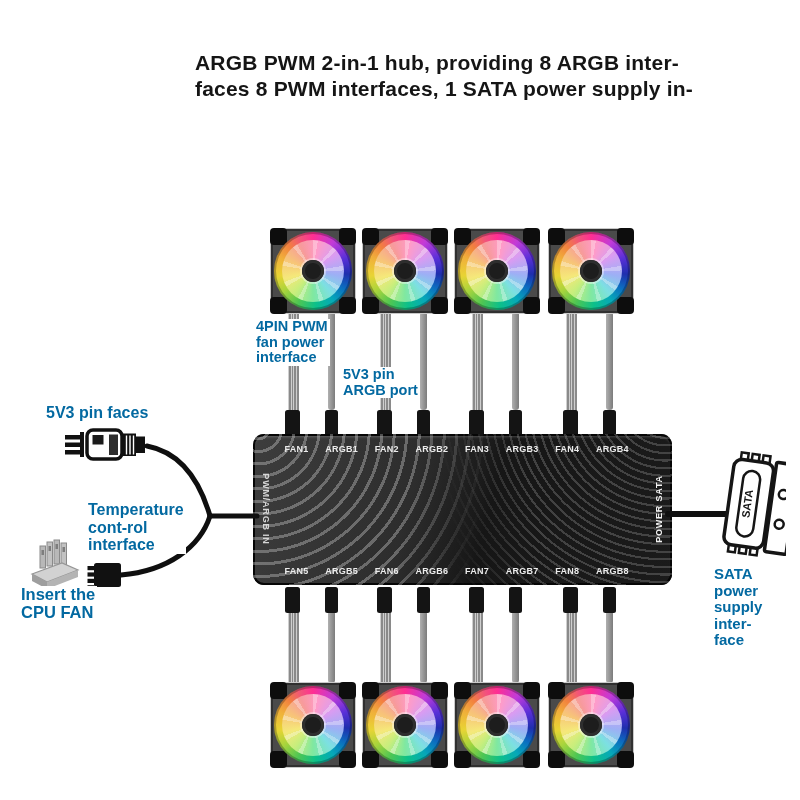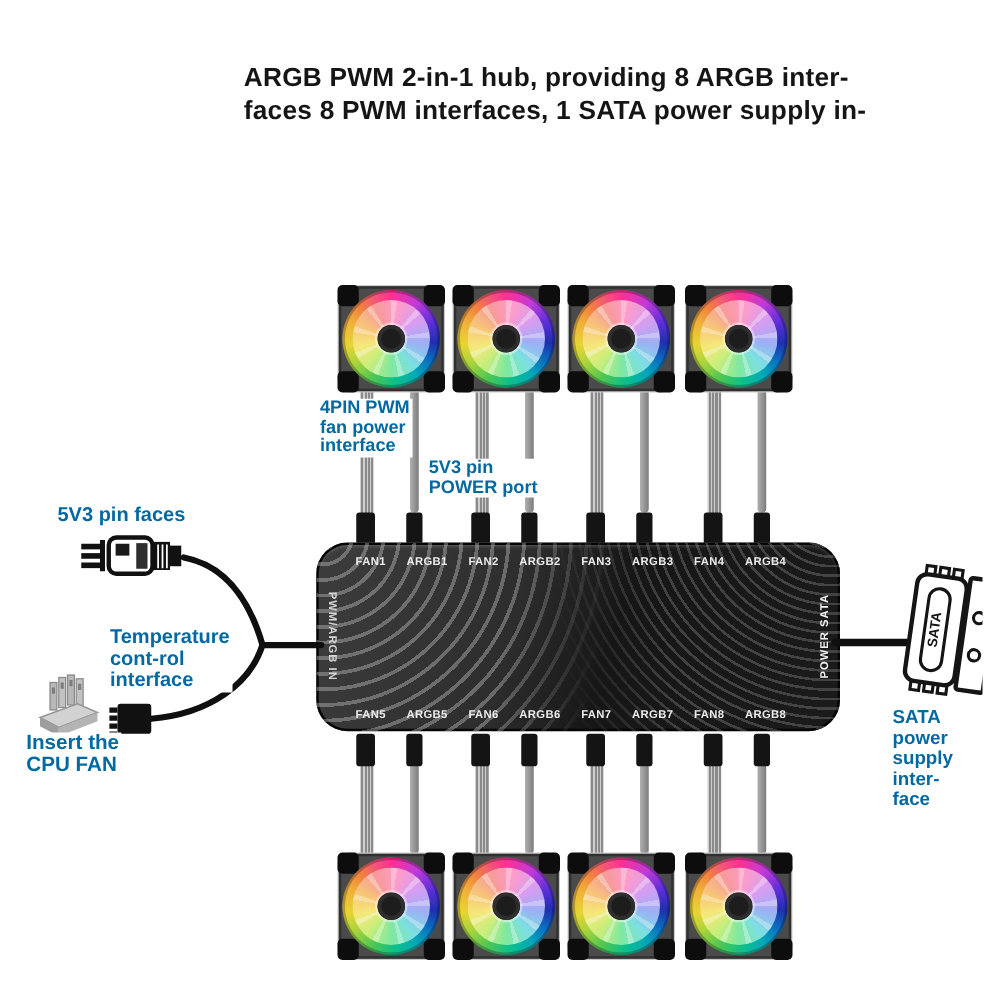--- a/index.html
+++ b/index.html
@@ -52,21 +52,21 @@
   .ccol.t .cable.solid{top:0;height:98px;}
   .ccol.b .cable.striped{top:25px;bottom:0;}
   .ccol.b .cable.solid{top:25px;bottom:0;}
   .conn{position:absolute;background:#141414;border-radius:2.5px;}
   .conn.a{left:14px;width:15px;height:26px;}
   .conn.bb{left:54px;width:13px;height:26px;}
   .ccol.t .conn{bottom:0;}
   .ccol.b .conn{top:1px;}
 
   
-  #hub{position:absolute;left:239px;top:434px;width:419px;height:151px;border-radius:25px;
+  #hub{position:absolute;left:239px;top:434px;width:419px;height:151px;border-radius:11px;
        background:linear-gradient(105deg,#3d3d3d 0%,#2d2d2d 38%,#161616 56%,#1b1b1b 100%);
        box-shadow:inset 0 0 0 2px #060606, inset 0 3px 3px rgba(255,255,255,.22);overflow:hidden;}
   #hub .swirl{position:absolute;top:0;bottom:0;}
   #hub .swirl.l{left:0;width:64%;
      background:repeating-radial-gradient(circle at 2% -4%,
         rgba(210,210,210,0) 0 9.5px, rgba(205,205,205,.38) 9.5px 12.5px);
      -webkit-mask:linear-gradient(100deg,#000 55%,transparent 82%);
              mask:linear-gradient(100deg,#000 55%,transparent 82%);}
   #hub .swirl.r{right:0;width:56%;
      background:repeating-radial-gradient(circle at 97% -22%,
@@ -332,21 +332,21 @@
     </g>
   </svg>
 
   <div class="callout" id="lbl-pwm">
     <span>4PIN PWM</span>
     <span>fan power</span>
     <span>interface</span>
   </div>
   <div class="callout" id="lbl-argb">
     <span>5V3 pin</span>
-    <span>POWER port</span>
+    <span>ARGB port</span>
   </div>
   <div class="callout" id="lbl-pinport">5V3 pin faces</div>
   <div class="callout" id="lbl-temp">
     <span>Temperature</span>
     <span>cont-rol</span>
     <span>interface</span>
   </div>
   <div class="callout" id="lbl-cpufan">
     <span>Insert the</span>
     <span>CPU FAN</span>

